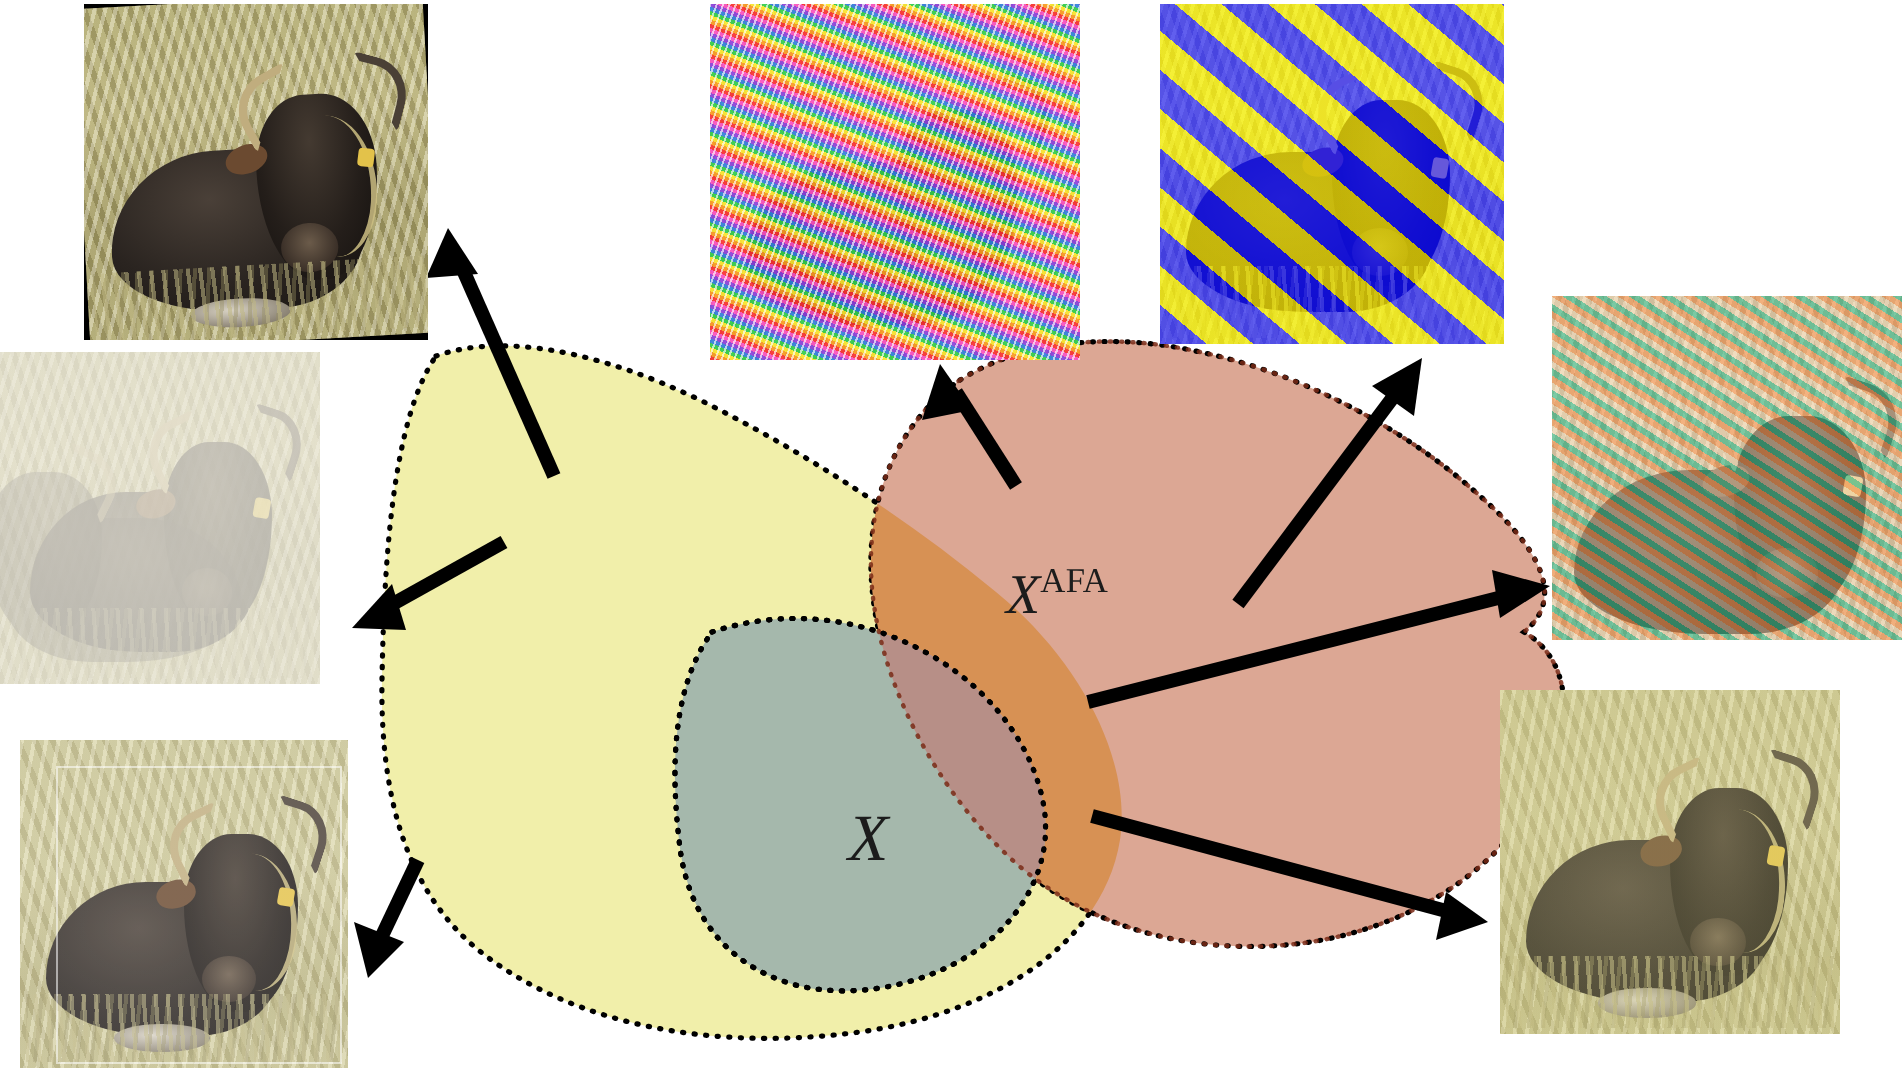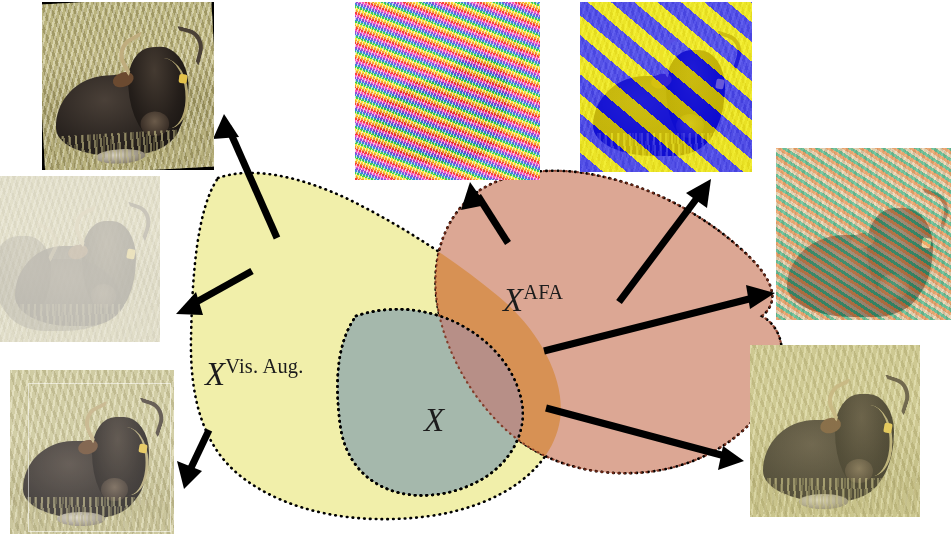--- a/index.html
+++ b/index.html
@@ -219,25 +219,22 @@
         <polygon points="775,293 750,309 746,285" fill="#000000" stroke="none"></polygon>
       </g>
 
       <g>
         <line x1="546" y1="408" x2="725" y2="456"></line>
         <polygon points="744,461 718,470 723,446" fill="#000000" stroke="none"></polygon>
       </g>
     </g>
   </svg>
 
-  <div class="lbl" style="left:205px;top:356px;font-size:33px;">
-    <span class="base">X</span><span class="sup">Vis. Aug.</span>
-  </div>
-
-  <div class="lbl" style="left:503px;top:282px;font-size:33px;">
+
+  <div class="lbl" style="left:503px;top:282px;font-size:28px;">
     <span class="base">X</span><span class="sup">AFA</span>
   </div>
 
   <div class="lbl" style="left:424px;top:404px;font-size:33px;">
     <span class="base">X</span>
   </div>
 
   <div class="tile" style="left:42px;top:2px;width:172px;height:168px;">
     <div class="inner" style="background:#000;"></div>
     <div class="inner grass" style="transform:rotate(-3.2deg) scale(1.02);transform-origin:44% 50%;">

